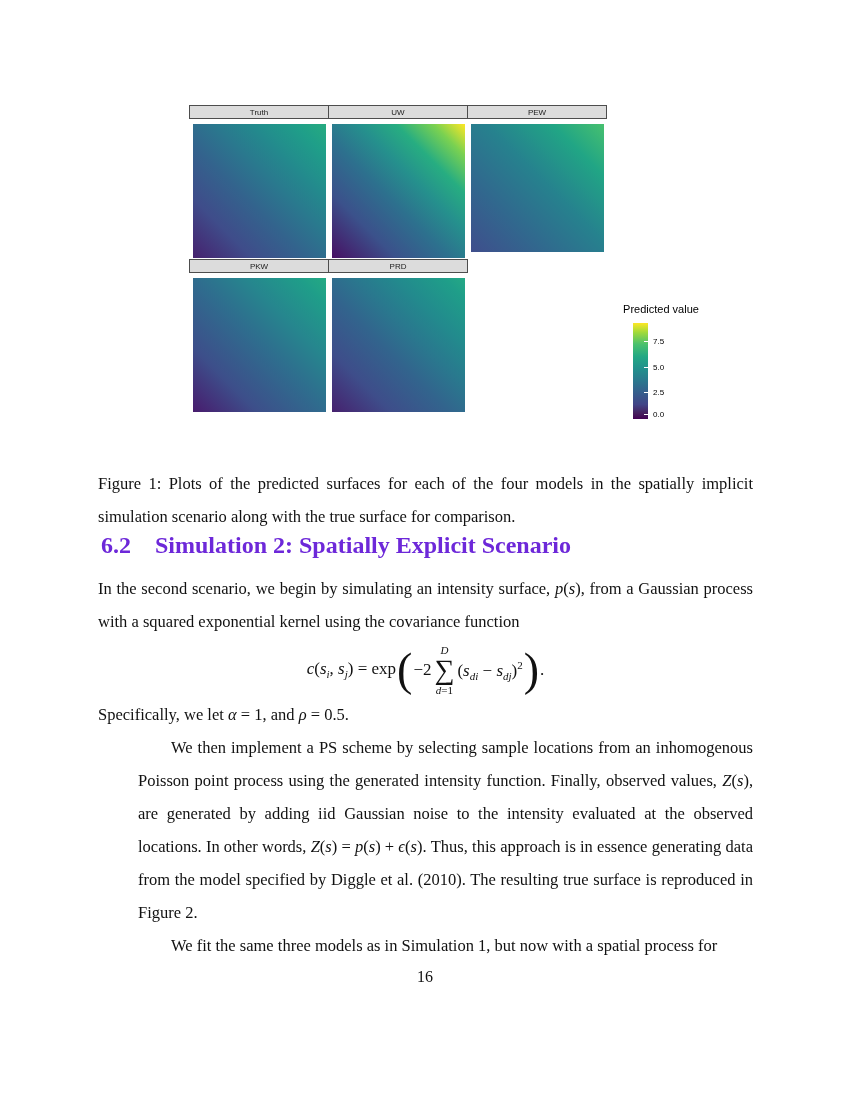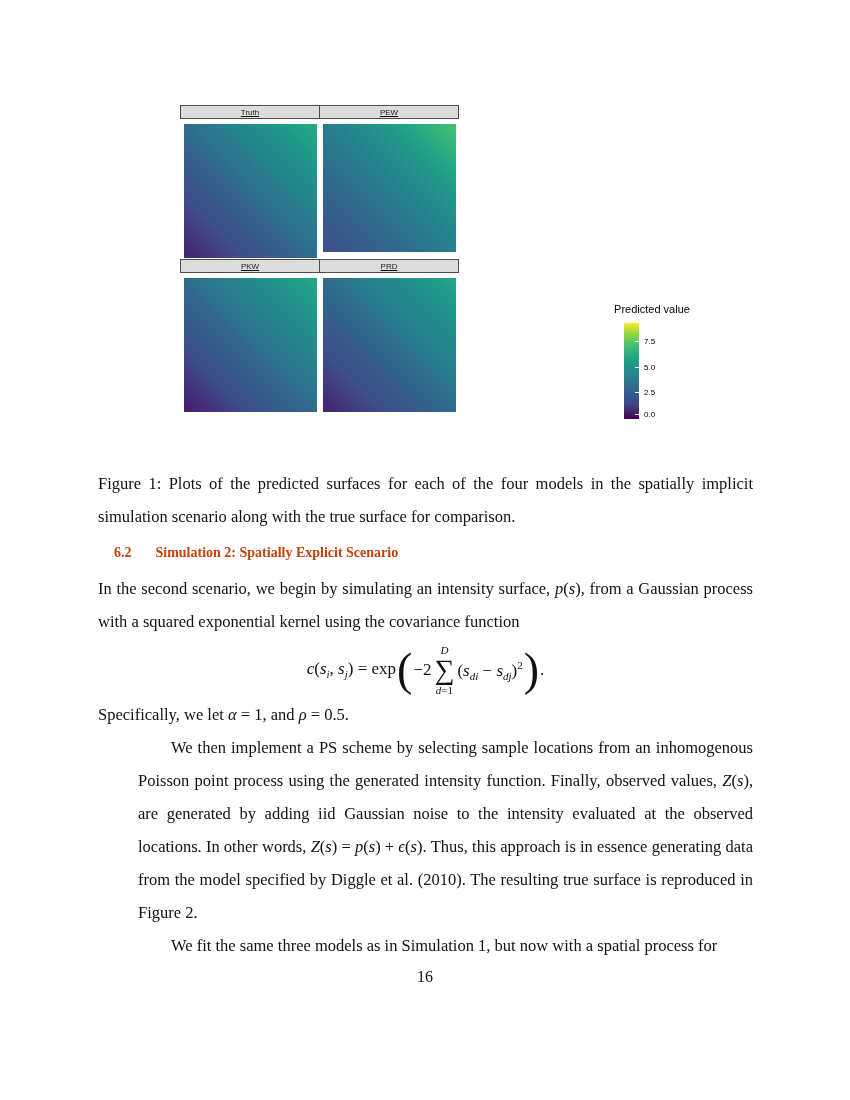--- a/index.html
+++ b/index.html
@@ -7,21 +7,21 @@
     position: relative;
     width: 850px; height: 1100px;
     margin: 0 auto;
     background: #ffffff;
     font-family: "Liberation Serif", serif;
     color: #111111;
     overflow: hidden;
   }
 
   
-  .figure { position: absolute; left: 180px; top: 105px; width: 560px; text-decoration: underline; }
+  .figure { position: absolute; left: 189px; top: 105px; width: 560px; }
   .facet-row { display: flex; }
   .facet-row.row2 { margin-top: 1px; }
   .facet { width: 140px; box-sizing: border-box; }
   .facet + .facet { margin-left: -1px; }
   .strip {
     height: 14px; box-sizing: border-box;
     background: #dcdcdc; border: 1px solid #4d4d4d;
     display: flex; align-items: center; justify-content: center;
     font-family: "Liberation Sans", sans-serif;
     font-size: 8px; color: #1a1a1a;
@@ -50,22 +50,22 @@
     position: absolute; left: 20px; transform: translateY(-50%);
     font-family: "Liberation Sans", sans-serif; font-size: 8px; color: #000;
   }
 
   
   .caption {
     position: absolute; left: 98px; top: 447px; width: 655px;
     font-size: 16.5px; line-height: 33px; text-align: justify; margin-top: 20px;
   }
   .heading {
-    position: absolute; left: 98px; top: 529px; margin: 16px;
-    font-size: 14px; font-weight: bold; color: #c2410c;
+    position: absolute; left: 98px; top: 529px; margin: 3px;
+    font-size: 24px; font-weight: bold; color: #6d28d9;
   }
   .heading .num { margin-right: 24px; }
   .body-text {
     position: absolute; left: 98px; top: 572px; width: 655px;
     font-size: 16.5px; line-height: 33px; text-align: justify;
   }
   .body-text p { margin: 0; }
   .body-text p.indent { text-indent: 33px; margin-left: 40px; }
   .mi { font-style: italic; }
   sub { font-size: 11px; }
@@ -94,20 +94,26 @@
 
 <div class="page">
 
   <div class="figure">
     <div class="facet-row">
       <div class="facet">
         <div class="strip">
           <span>Truth</span>
         </div>
         <div class="panel grad-truth"></div>
+      </div>
+      <div class="facet">
+        <div class="strip">
+          <span>UW</span>
+        </div>
+        <div class="panel grad-uw"></div>
       </div>
       <div class="facet">
         <div class="strip">
           <span>PEW</span>
         </div>
         <div class="panel pew grad-pew"></div>
       </div>
     </div>
     <div class="facet-row row2">
       <div class="facet">

